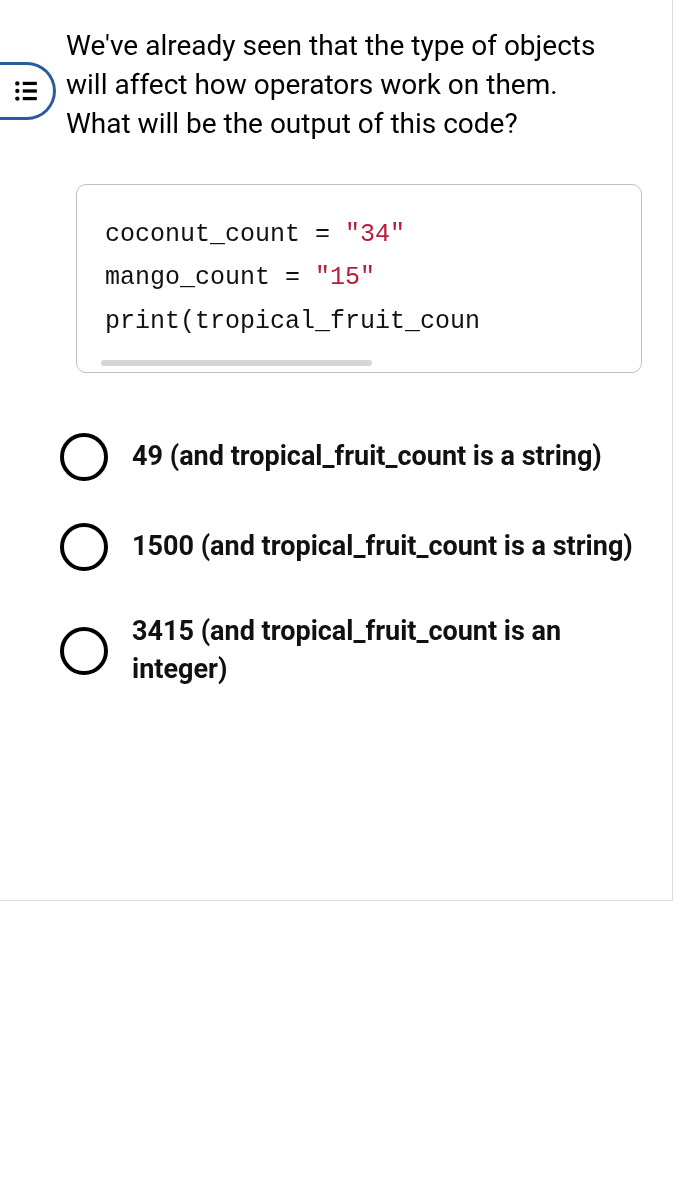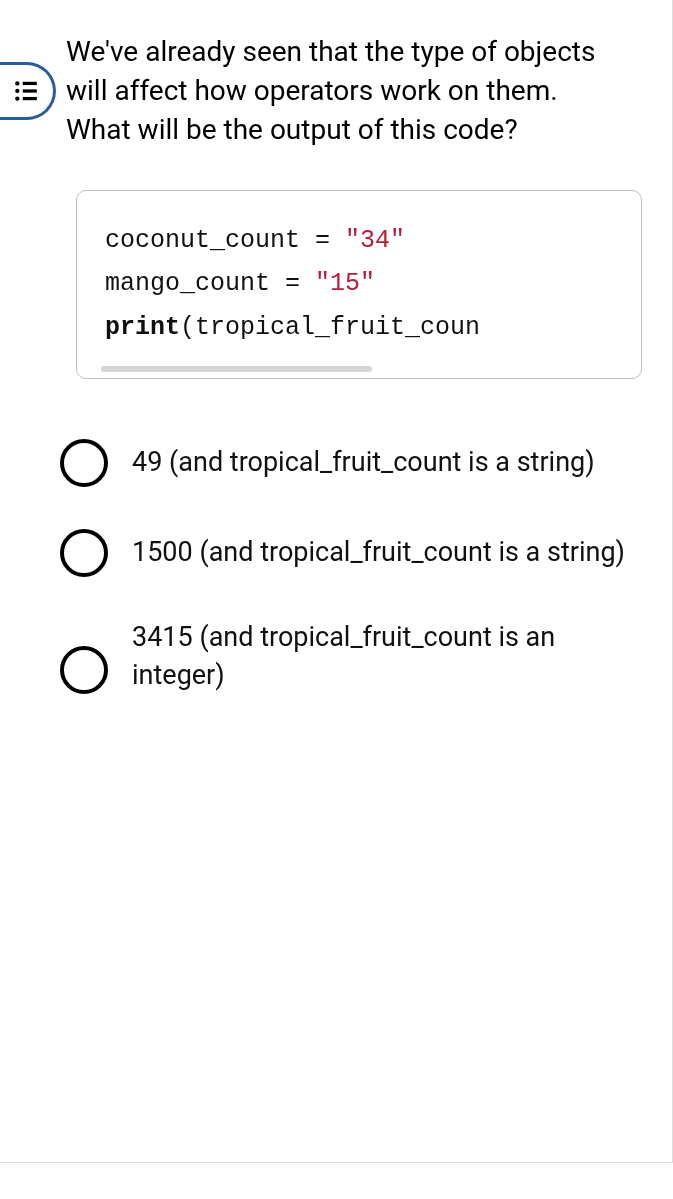--- a/index.html
+++ b/index.html
@@ -13,22 +13,22 @@
       width: 673px;
       height: 1199px;
       overflow: hidden;
       position: relative;
     }
     .content-area {
       border: 1px solid #ddd;
       border-top: none;
       border-right: 1px solid #ddd;
       border-left: none;
-      height: 1163px;
-      padding-top: 12px;
+      height: 901px;
+      padding-top: 6px;
       position: relative;
     }
     .menu-tab {
       position: absolute;
       left: -2px;
       top: 62px;
       width: 58px;
       height: 58px;
       border: 3px solid #2a5b9e;
       border-left: none;
@@ -81,38 +81,38 @@
       border-radius: 3px;
     }
     .options {
       padding: 20px 30px 0 60px;
     }
     .option {
       display: flex;
       align-items: center;
       margin-bottom: 42px;
       gap: 24px;
+      font-weight: bold;
     }
     .radio {
       flex: 0 0 48px;
       width: 48px;
       height: 48px;
       border: 4px solid #000;
       border-radius: 50%;
       background: #fff;
     }
     .option-text {
       font-size: 27px;
       line-height: 1.4;
       color: #111;
       flex: 1;
     }
     .cutoff {
       overflow: hidden;
-      align-items: flex-end;
     }
   </style>
 </head>
 <body>
 
 <div class="content-area">
 
   <div class="menu-tab">
     <svg viewBox="0 0 24 24">
       <circle cx="4" cy="5" r="2" fill="#000"></circle>
@@ -122,21 +122,21 @@
       <circle cx="4" cy="19" r="2" fill="#000"></circle>
       <rect x="9" y="17.5" width="13" height="3" fill="#000"></rect>
     </svg>
   </div>
 
   <div class="question-text">We've already seen that the type of objects will affect how operators work on them. What will be the output of this code?</div>
 
   <div class="code-block">
     <div class="code-line"><span>coconut_count = </span><span class="str">"34"</span></div>
     <div class="code-line"><span>mango_count = </span><span class="str">"15"</span></div>
-    <div class="code-line"><span style="font-weight:700">print</span><span>(tropical_fruit_coun</span></div>
+    <div class="code-line"><span style="font-weight:400">print</span><span>(tropical_fruit_coun</span></div>
     <div class="scroll-indicator"></div>
   </div>
 
   <div class="options">
     <div class="option">
       <div class="radio"></div>
       <div class="option-text">49 (and tropical_fruit_count is a string)</div>
     </div>
     <div class="option">
       <div class="radio"></div>

